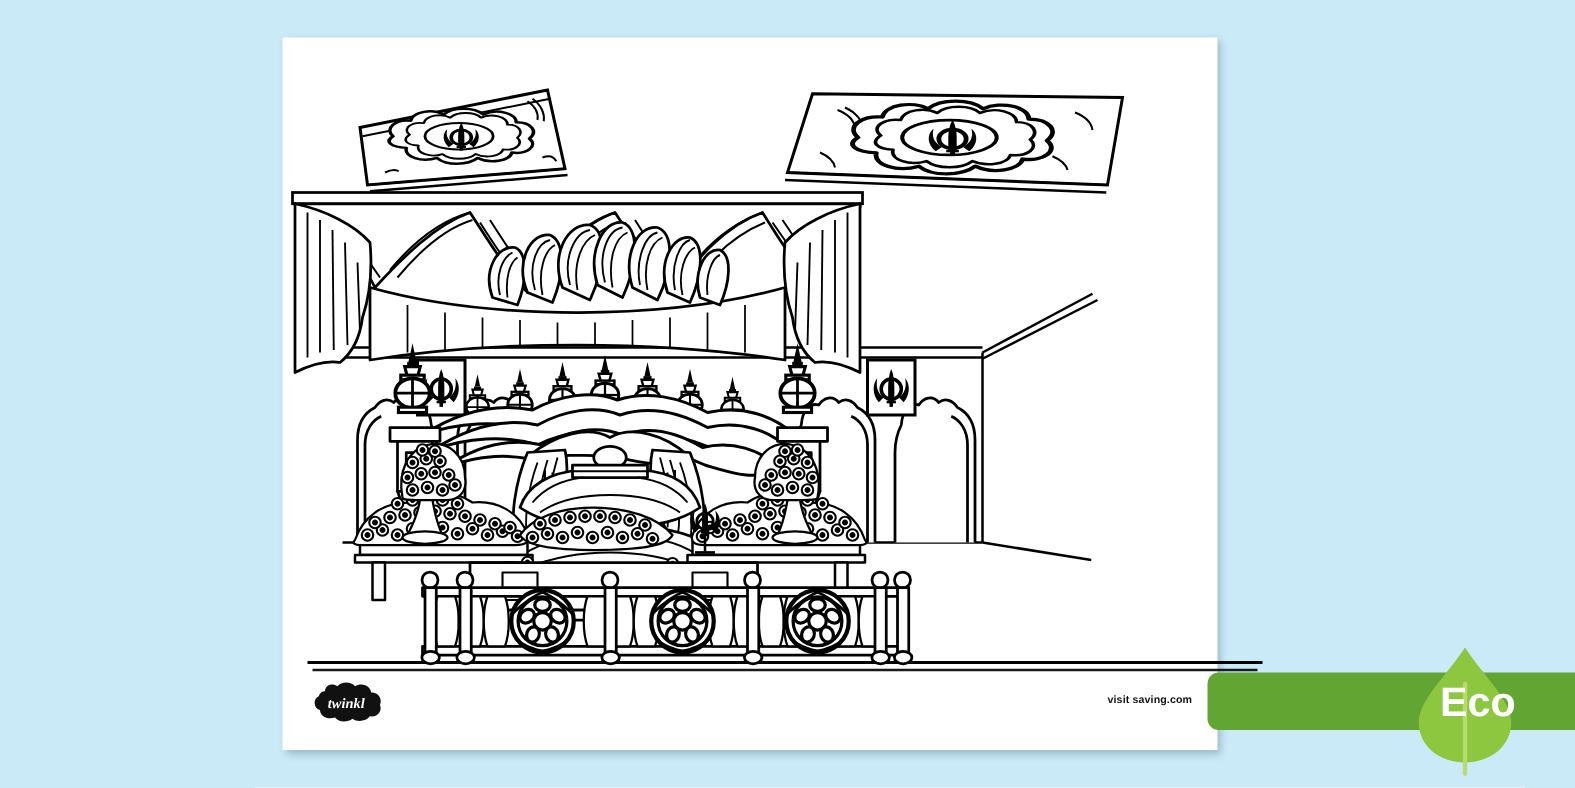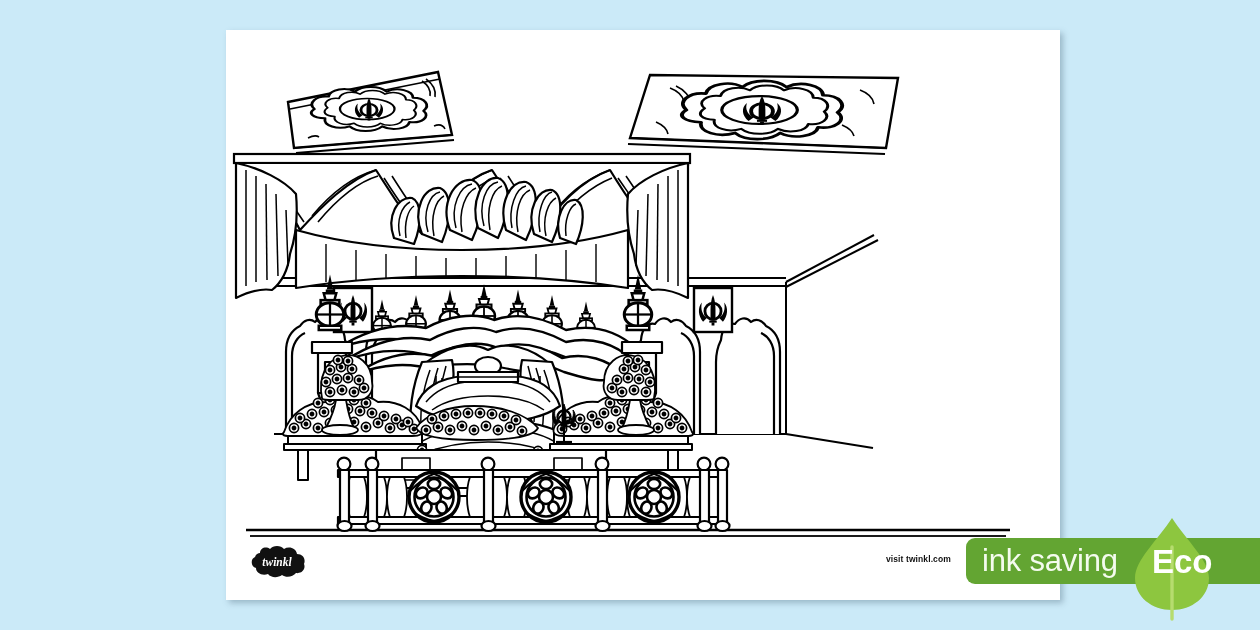--- a/index.html
+++ b/index.html
@@ -14,25 +14,24 @@
     font-family: "Liberation Sans", sans-serif;
     overflow: hidden;
     position: relative;
   }
 
   
   #sheet {
     position: absolute;
     left: 226px;
     top: 30px;
-    width: 824px;
+    width: 748px;
     height: 570px;
     background: #ffffff;
     box-shadow: 3px 3px 6px rgba(60,90,110,0.35);
-    padding-left: 10px;
   }
 
   #artboard {
     position: absolute;
     left: 0; top: 0;
     width: 804px;
     height: 570px;
   }
   #artboard svg { display: block; }
 
@@ -731,26 +730,25 @@
 
   <div id="twinkl-logo">
     <svg width="62" height="34" viewBox="0 0 62 34" xmlns="http://www.w3.org/2000/svg">
       <path d="M12 8 C12 3 18 1 22 4 C25 0 33 0 36 4 C41 1 48 3 49 9
                C55 9 58 14 56 19 C58 24 54 29 48 28 C45 32 38 33 34 30
                C30 33 23 33 20 29 C14 31 8 28 8 23 C3 22 2 14 7 12 C8 9 10 8 12 8 Z" fill="#111111"></path>
       <text x="29" y="21" text-anchor="middle" fill="#ffffff" font-family="Liberation Serif, serif" font-size="11.5" font-style="italic" font-weight="bold">twinkl</text>
     </svg>
   </div>
 
-  <div id="visit-url">visit twinkl.com</div>
+  <div id="visit-url">visit saving.com</div>
 </div>
 
 <div id="eco-badge">
   <div id="eco-bar"></div>
   <div id="eco-leaf">
     <svg width="86" height="106" viewBox="0 0 86 106" xmlns="http://www.w3.org/2000/svg">
       <path d="M43 3 C58 26 80 45 80 63 C80 82 63 95 43 95 C23 95 6 82 6 63 C6 45 28 26 43 3 Z" fill="#8dc63f"></path>
       <path d="M43 32 L43 104" stroke="#b6dc6e" stroke-width="3.4" stroke-linecap="round"></path>
     </svg>
   </div>
-  <div id="eco-ink-label">ink saving</div>
   <div id="eco-word-label">Eco</div>
 </div>
 
 </body></html>

